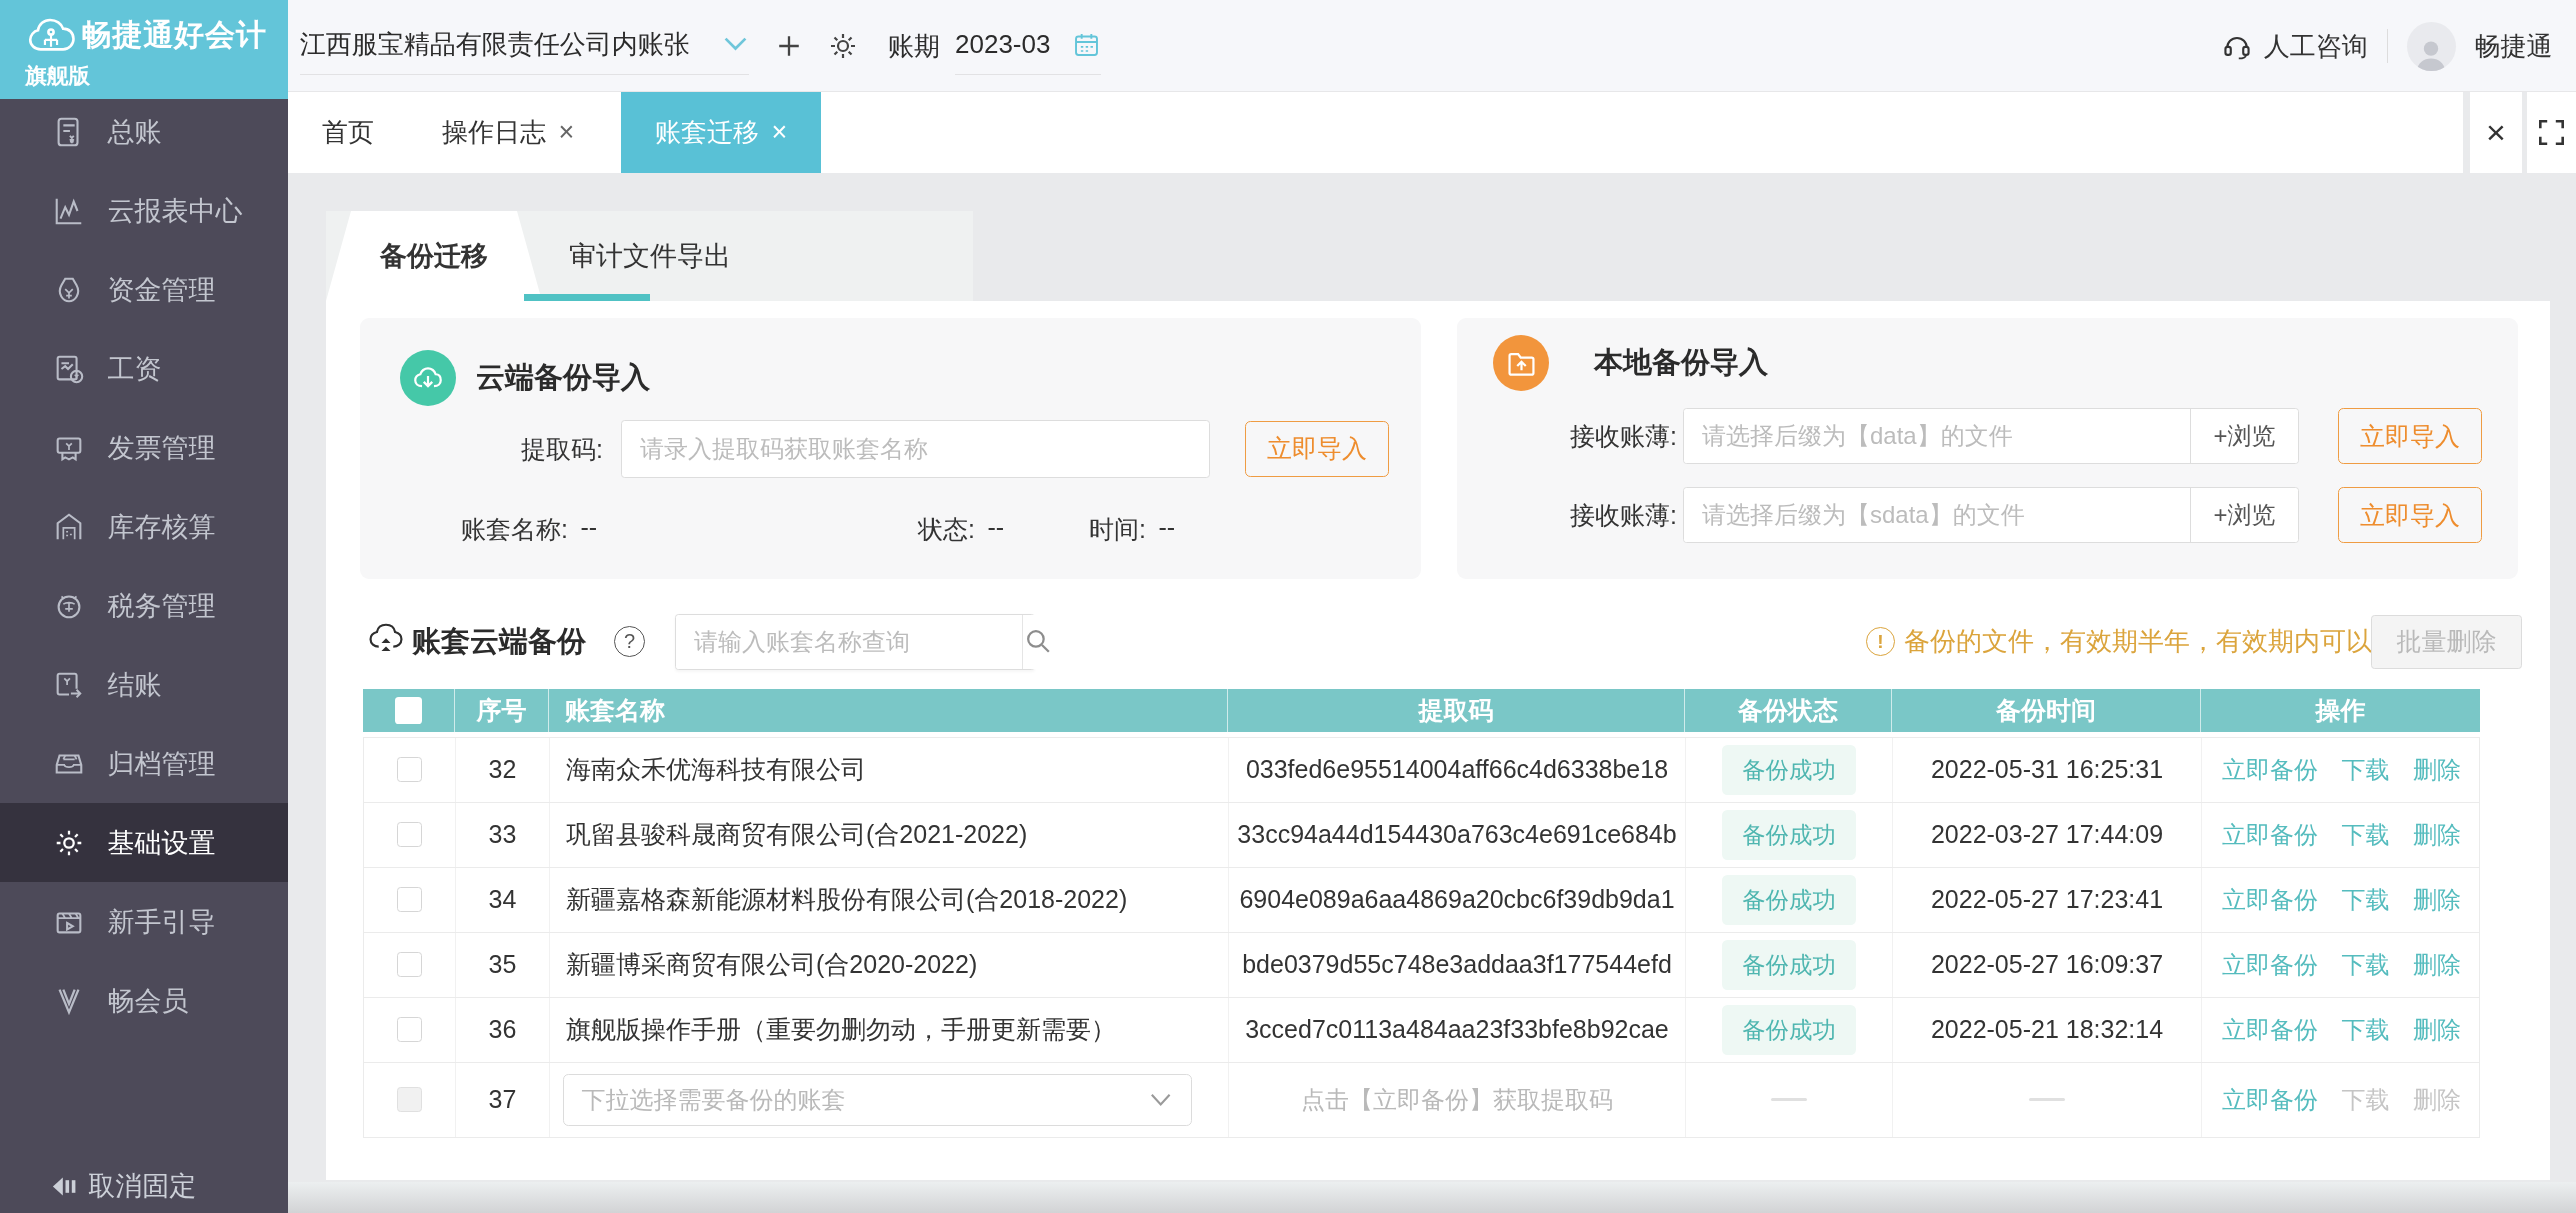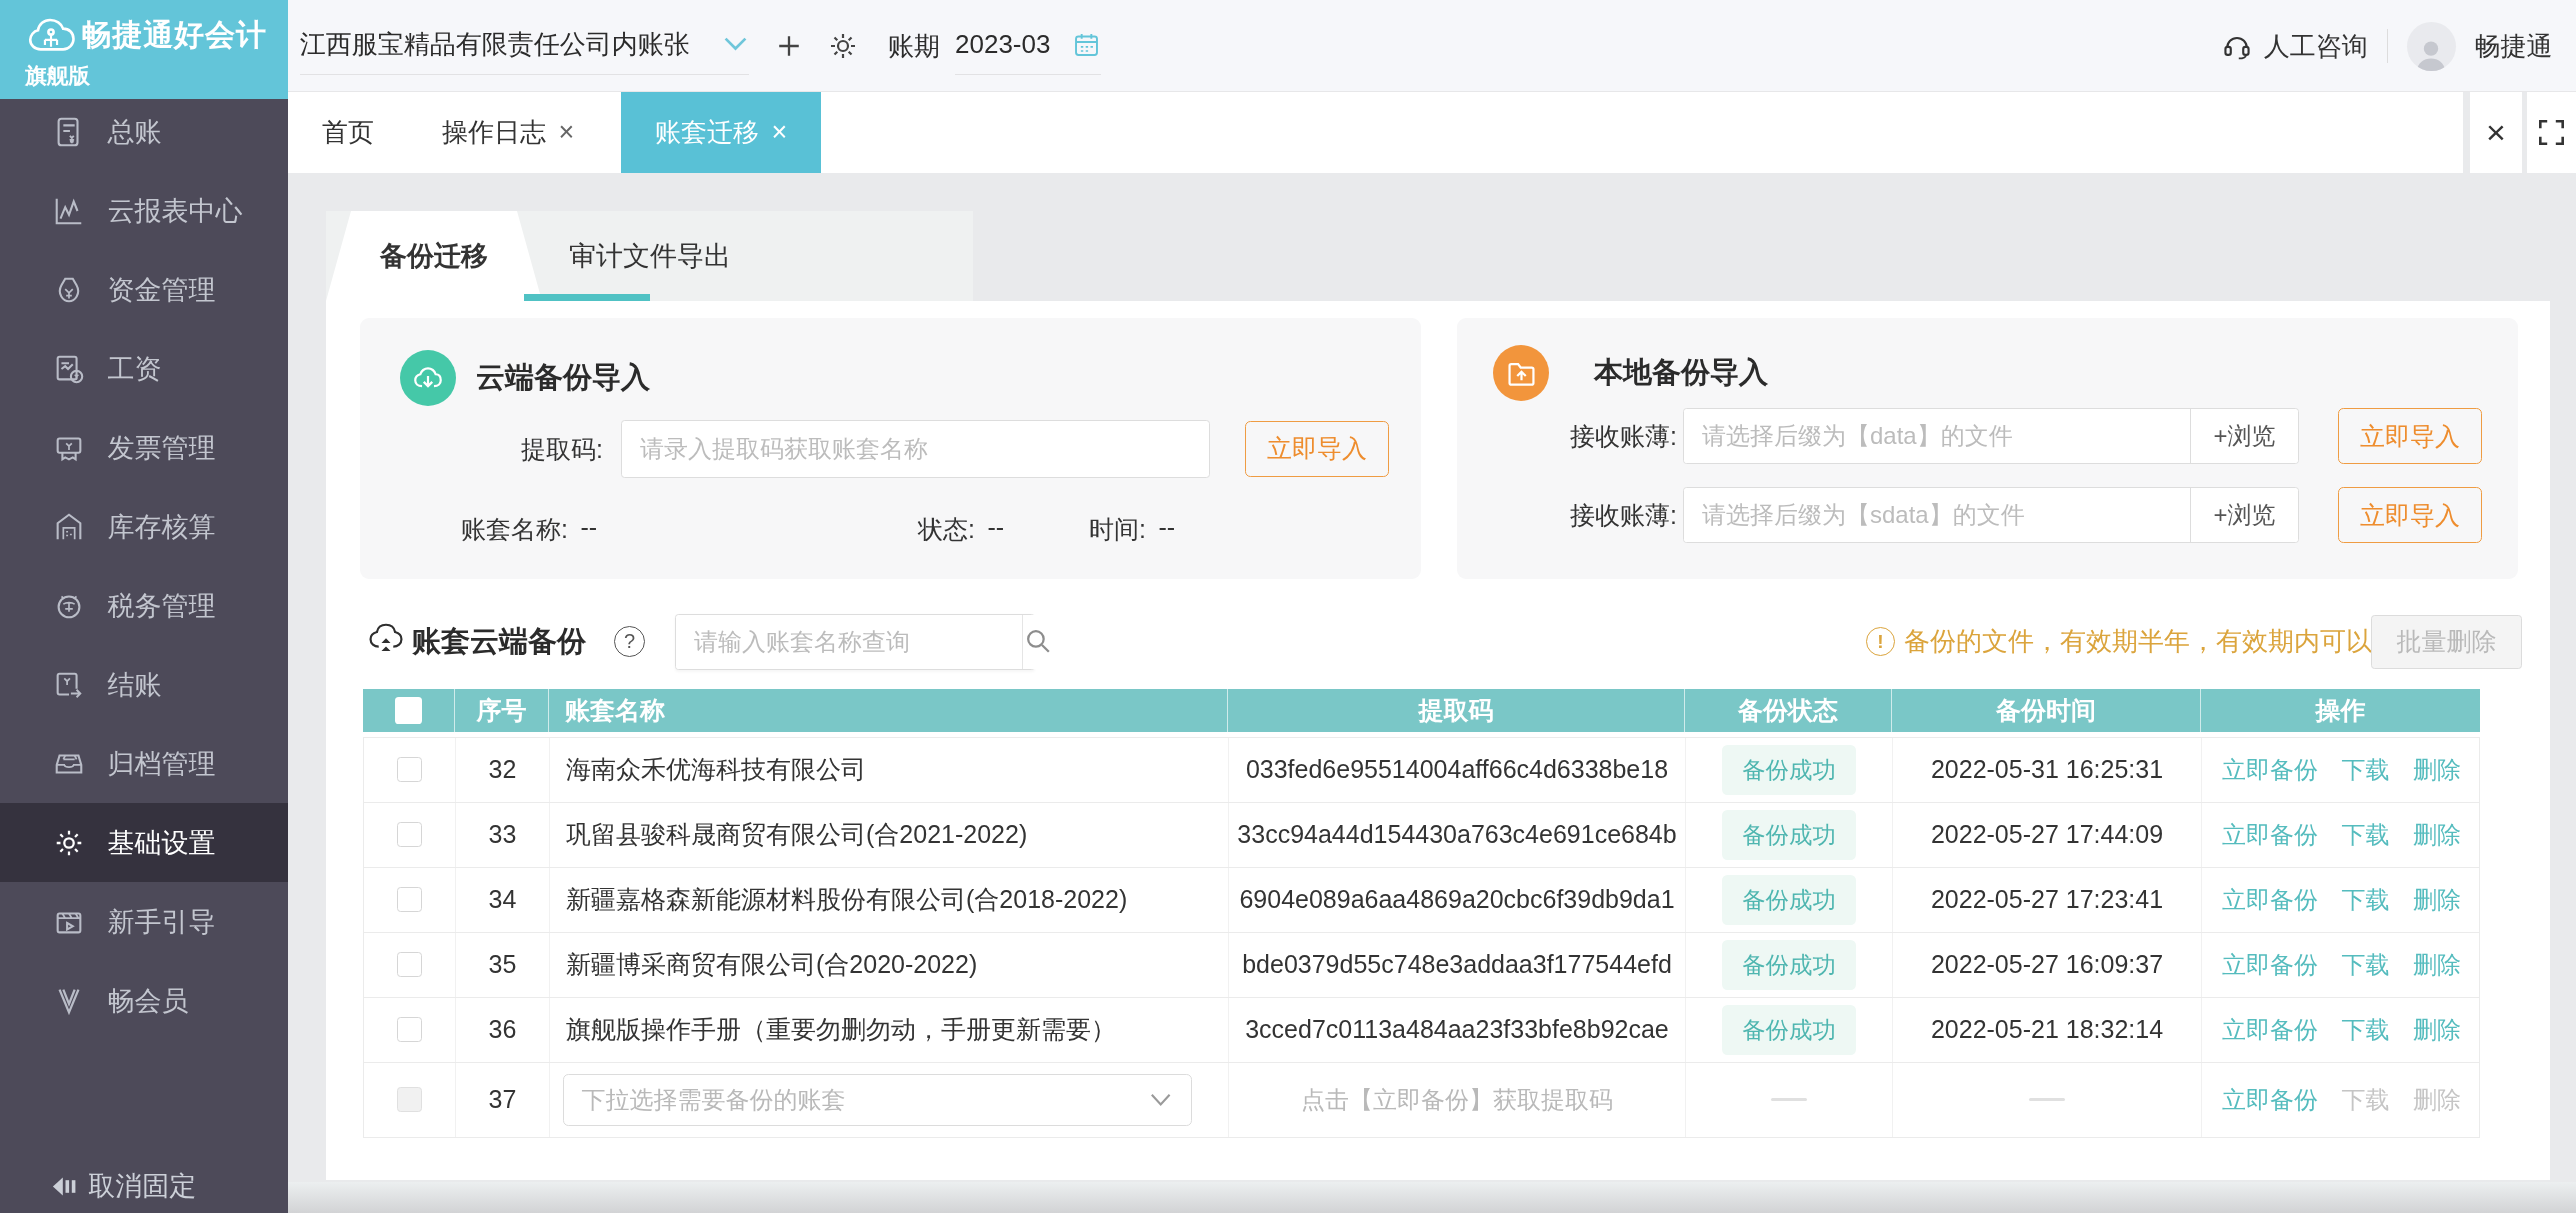--- a/index.html
+++ b/index.html
@@ -401,21 +401,21 @@
           <span>--</span>
         </div>
         <div class="status-pair">
           <span>时间:</span>
           <span>--</span>
         </div>
       </div>
     </div>
 
     <div class="card card-local">
-      <div class="card-title" style="left:36px;top:27px;gap:45px;">
+      <div class="card-title" style="left:36px;top:17px;gap:45px;">
         <div class="badge-circle bc-orange">
           <svg width="31" height="29" viewBox="0 0 36 34" fill="none" stroke="#fff" stroke-width="2.6">
               <path d="M4 8a2 2 0 0 1 2-2h8l3 4h13a2 2 0 0 1 2 2v16a2 2 0 0 1-2 2H6a2 2 0 0 1-2-2z"></path>
               <path d="M18 25V15m-5 5l5-5 5 5"></path>
             </svg>
         </div>
         <span class="card-title-text">本地备份导入</span>
       </div>
       <div class="local-row local-row1">
         <span class="form-label">接收账薄:</span>
@@ -498,21 +498,21 @@
         <div class="tgrid trow">
           <div class="td">
               <div class="checkbox"></div>
             </div>
           <div class="td">33</div>
           <div class="td td-name">巩留县骏科晟商贸有限公司(合2021-2022)</div>
           <div class="td">33cc94a44d154430a763c4e691ce684b</div>
           <div class="td">
               <span class="status-badge">备份成功</span>
             </div>
-          <div class="td">2022-05-27 17:44:09</div>
+          <div class="td">2022-03-27 17:44:09</div>
           <div class="td">
               <div class="actions">
             <span class="alink">立即备份</span>
             <span class="alink">下载</span>
             <span class="alink">删除</span>
           </div>
             </div>
         </div>
 
         <div class="tgrid trow">

